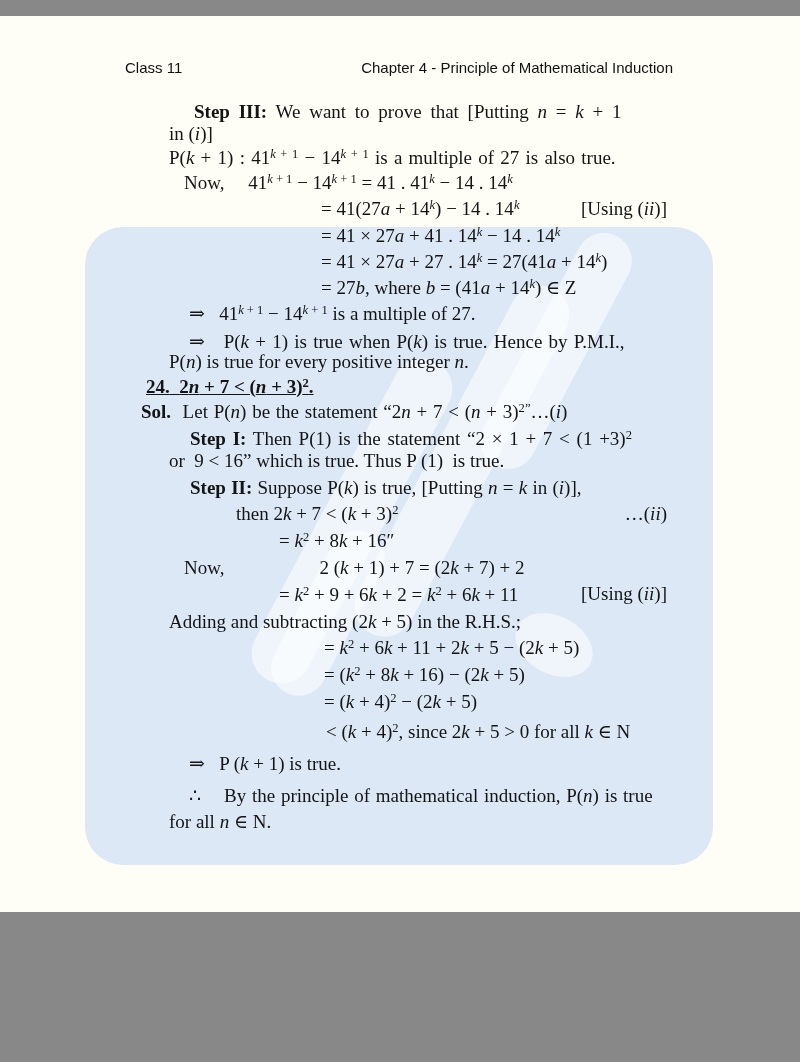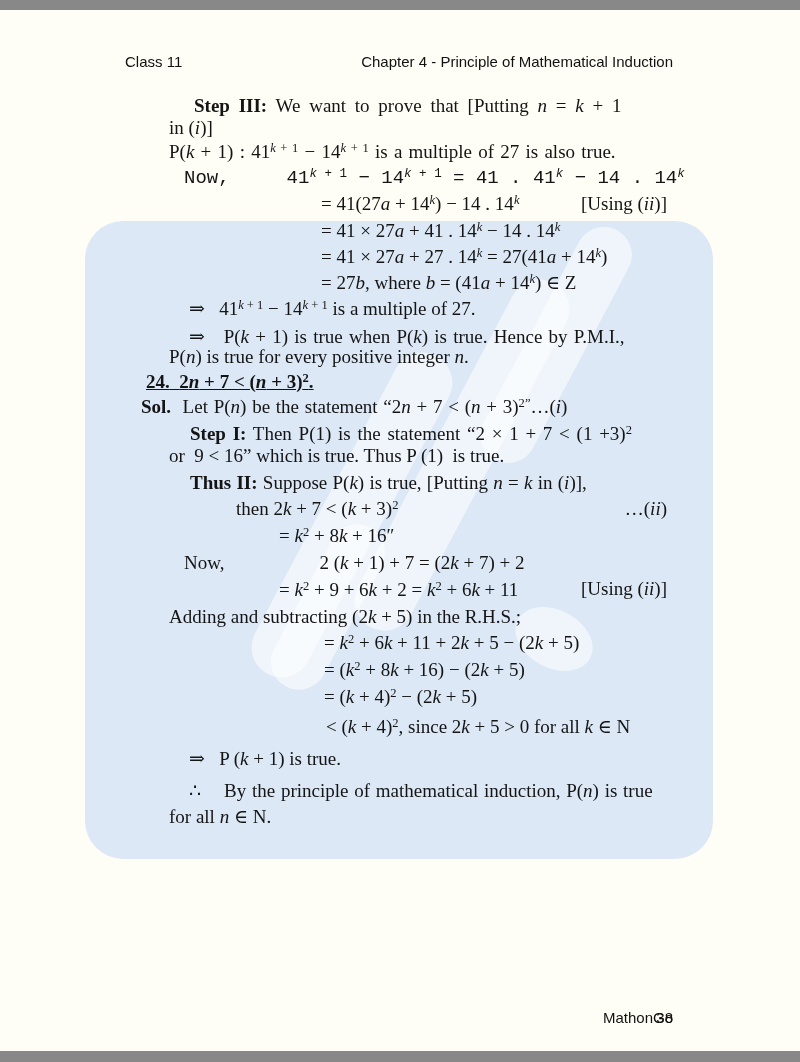--- a/index.html
+++ b/index.html
@@ -4,22 +4,22 @@
 <style>
   :root{
     --page-bg:#fffef6;
     --panel-bg:#dce8f6;
     --text:#141414;
   }
   html,body{margin:0;padding:0;}
   body{background:#888;}
   .page{
     position:relative;
-    width:800px;height:1041px;
-    margin:10px auto;
+    width:800px;height:896px;
+    margin:16px auto;
     background:var(--page-bg);
     overflow:hidden;
     font-family:"Liberation Serif","DejaVu Serif",serif;
     color:var(--text);
   }
   
   .header{
     position:absolute;left:125px;right:127px;top:43px;
     display:flex;justify-content:space-between;
     font-family:"Liberation Sans","DejaVu Sans",sans-serif;
@@ -75,33 +75,33 @@
       <div class="stripe s3"></div>
       <div class="stripe s4"></div>
       <div class="stripe dot"></div>
     </div>
   </div>
 
   <div class="content">
       <div class="line"><span class="line-main" style="padding-left: 53px; word-spacing: 4px;"><b>Step III:</b> We want to prove that [Putting <i>n</i> = <i>k</i> + 1</span></div>
       <div class="line" style="margin-top: -4px;"><span class="line-main" style="padding-left: 28px;">in (<i>i</i>)]</span></div>
       <div class="line" style="margin-top: -2px;"><span class="line-main" style="padding-left: 28px; word-spacing: 1.5px;">P(<i>k</i> + 1) : 41<sup><i>k</i> + 1</sup> − 14<sup><i>k</i> + 1</sup> is a multiple of 27 is also true.</span></div>
-      <div class="line" style="margin-top: -1px;"><span class="line-main" style="padding-left: 43px; font-family: Liberation Mono, monospace;">Now,     41<sup><i>k</i> + 1</sup> − 14<sup><i>k</i> + 1</sup> = 41 . 41<sup><i>k</i></sup> − 14 . 14<sup><i>k</i></sup></span></div>
+      <div class="line" style="margin-top: -1px;"><span class="line-main" style="padding-left: 43px;">Now,     41<sup><i>k</i> + 1</sup> − 14<sup><i>k</i> + 1</sup> = 41 . 41<sup><i>k</i></sup> − 14 . 14<sup><i>k</i></sup></span></div>
       <div class="line"><span class="line-main" style="padding-left: 180px;">= 41(27<i>a</i> + 14<sup><i>k</i></sup>) − 14 . 14<sup><i>k</i></sup></span><span class="line-right">[Using (<i>ii</i>)]</span></div>
       <div class="line" style="margin-top: 1px;"><span class="line-main" style="padding-left: 180px;">= 41 × 27<i>a</i> + 41 . 14<sup><i>k</i></sup> − 14 . 14<sup><i>k</i></sup></span></div>
       <div class="line"><span class="line-main" style="padding-left: 180px;">= 41 × 27<i>a</i> + 27 . 14<sup><i>k</i></sup> = 27(41<i>a</i> + 14<sup><i>k</i></sup>)</span></div>
       <div class="line"><span class="line-main" style="padding-left: 180px;">= 27<i>b</i>, where <i>b</i> = (41<i>a</i> + 14<sup><i>k</i></sup>) ∈ Z</span></div>
       <div class="line"><span class="line-main" style="padding-left: 48px;">⇒   41<sup><i>k</i> + 1</sup> − 14<sup><i>k</i> + 1</sup> is a multiple of 27.</span></div>
       <div class="line" style="margin-top: 2px;"><span class="line-main" style="padding-left: 48px; word-spacing: 1.5px;">⇒   P(<i>k</i> + 1) is true when P(<i>k</i>) is true. Hence by P.M.I.,</span></div>
       <div class="line" style="margin-top: -6px;"><span class="line-main" style="padding-left: 28px;">P(<i>n</i>) is true for every positive integer <i>n</i>.</span></div>
       <div class="line" style="margin-top: -1px;"><span class="line-main" style="padding-left: 5px; text-decoration: underline;"><b>24.</b>  <b>2<i>n</i> + 7 &lt; (<i>n</i> + 3)<sup>2</sup>.</b></span></div>
       <div class="line" style="margin-top: -1px;"><span class="line-main" style="padding-left: 0px; word-spacing: 1px;"><b>Sol.</b>  Let P(<i>n</i>) be the statement “2<i>n</i> + 7 &lt; (<i>n</i> + 3)<sup>2”</sup>…(<i>i</i>)</span></div>
       <div class="line" style="margin-top: 1px;"><span class="line-main" style="padding-left: 49px; word-spacing: 2px;"><b>Step I:</b> Then P(1) is the statement “2 × 1 + 7 &lt; (1 +3)<sup>2</sup></span></div>
       <div class="line" style="margin-top: -4px;"><span class="line-main" style="padding-left: 28px;">or  9 &lt; 16” which is true. Thus P (1)  is true.</span></div>
-      <div class="line" style="margin-top: 1px;"><span class="line-main" style="padding-left: 49px; word-spacing: 0.5px;"><b>Thus II:</b> Suppose P(<i>k</i>) is true, [Putting <i>n</i> = <i>k</i> in (<i>i</i>)],</span></div>
+      <div class="line" style="margin-top: 1px;"><span class="line-main" style="padding-left: 49px; word-spacing: 0.5px;"><b>Step II:</b> Suppose P(<i>k</i>) is true, [Putting <i>n</i> = <i>k</i> in (<i>i</i>)],</span></div>
       <div class="line"><span class="line-main" style="padding-left: 95px;">then 2<i>k</i> + 7 &lt; (<i>k</i> + 3)<sup>2</sup></span><span class="line-right">…(<i>ii</i>)</span></div>
       <div class="line" style="margin-top: 1px;"><span class="line-main" style="padding-left: 138px;">= <i>k</i><sup>2</sup> + 8<i>k</i> + 16″</span></div>
       <div class="line" style="margin-top: 1px;"><span class="line-main" style="padding-left: 43px;">Now,                    2 (<i>k</i> + 1) + 7 = (2<i>k</i> + 7) + 2</span></div>
       <div class="line"><span class="line-right">[Using (<i>ii</i>)]</span></div>
       <div class="line" style="margin-top: 1px;"><span class="line-main" style="padding-left: 138px;">= <i>k</i><sup>2</sup> + 9 + 6<i>k</i> + 2 = <i>k</i><sup>2</sup> + 6<i>k</i> + 11</span></div>
       <div class="line" style="margin-top: 1px;"><span class="line-main" style="padding-left: 28px;">Adding and subtracting (2<i>k</i> + 5) in the R.H.S.;</span></div>
       <div class="line"><span class="line-main" style="padding-left: 183px;">= <i>k</i><sup>2</sup> + 6<i>k</i> + 11 + 2<i>k</i> + 5 − (2<i>k</i> + 5)</span></div>
       <div class="line" style="margin-top: 1px;"><span class="line-main" style="padding-left: 183px;">= (<i>k</i><sup>2</sup> + 8<i>k</i> + 16) − (2<i>k</i> + 5)</span></div>
       <div class="line" style="margin-top: 1px;"><span class="line-main" style="padding-left: 183px;">= (<i>k</i> + 4)<sup>2</sup> − (2<i>k</i> + 5)</span></div>
       <div class="line" style="margin-top: 4px;"><span class="line-main" style="padding-left: 185px;">&lt; (<i>k</i> + 4)<sup>2</sup>, since 2<i>k</i> + 5 &gt; 0 for all <i>k</i> ∈ N</span></div>

